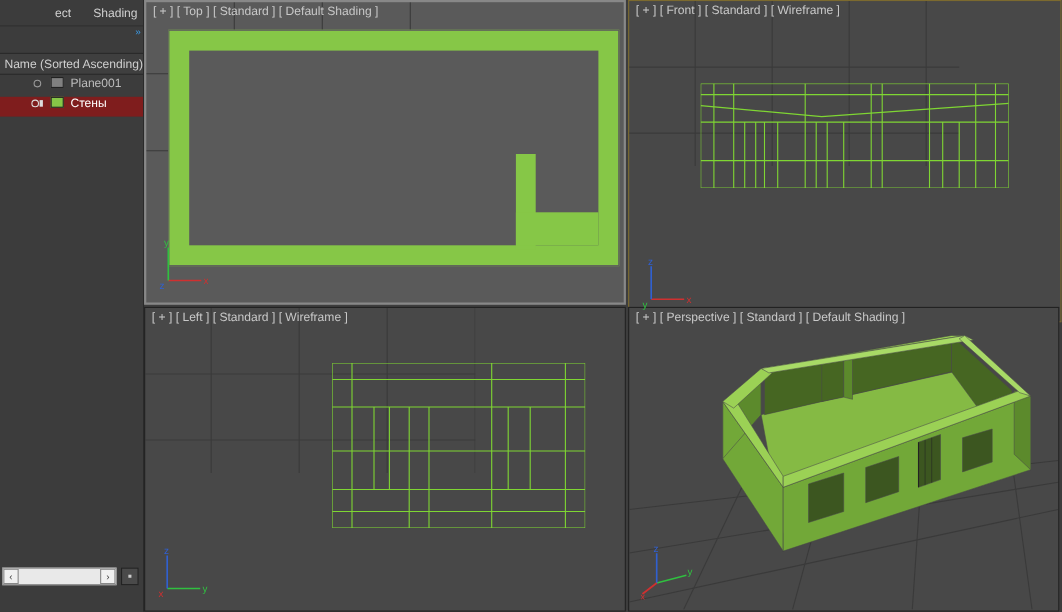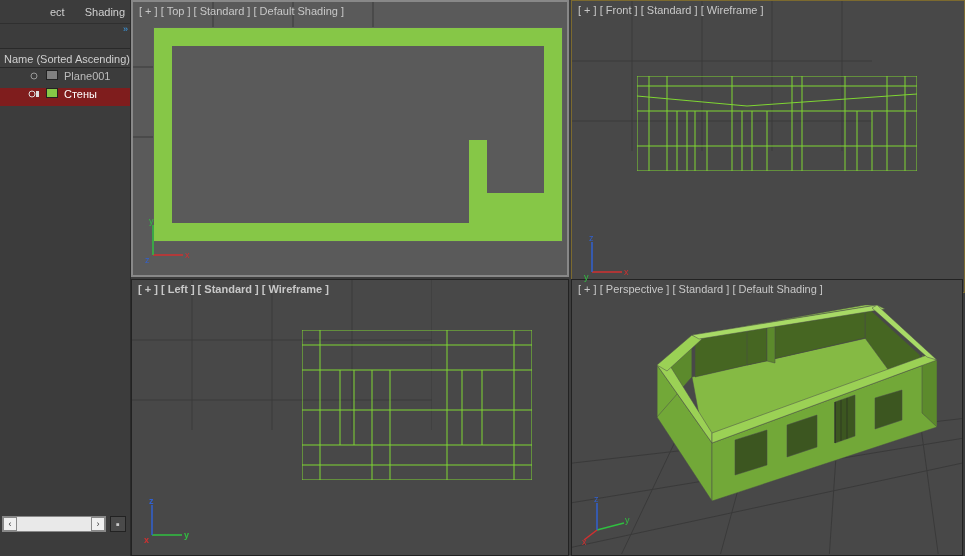--- a/index.html
+++ b/index.html
@@ -129,21 +129,21 @@
     width: 834px;
     height: 556px;
   }
   .viewport {
     position: absolute;
     background: #484848;
     border: 1px solid #222;
   }
   .vp-top    { left: 0;   top: 0;   width: 438px; height: 277px; background: #5a5a5a; border: 2px solid #888;}
   .vp-front  { left: 440px; top: 0;   width: 394px; height: 293px; border: 1px solid #7c6a2f;}
-  .vp-left   { left: 0;   top: 279px; width: 438px; height: 277px; font-weight: bold; }
+  .vp-left   { left: 0;   top: 279px; width: 438px; height: 277px; }
   .vp-persp  { left: 440px; top: 279px; width: 392px; height: 277px; }
 
   .vp-label {
     position: absolute;
     top: 3px;
     left: 6px;
     color: #c8c8c8;
     font-size: 11px;
     white-space: nowrap;
     font-family: "Segoe UI", sans-serif;

